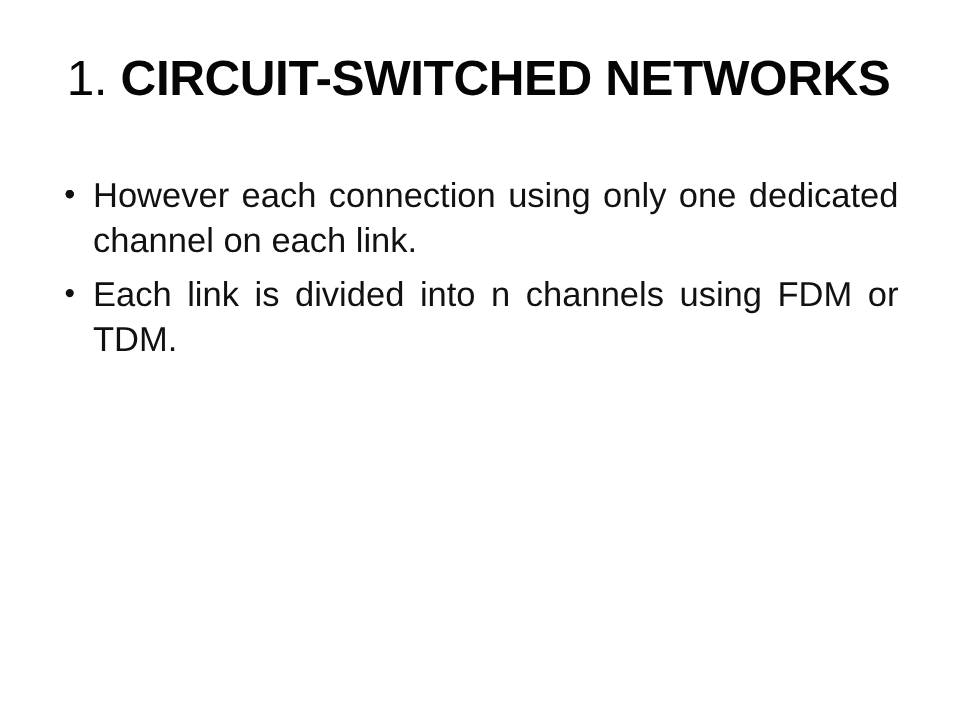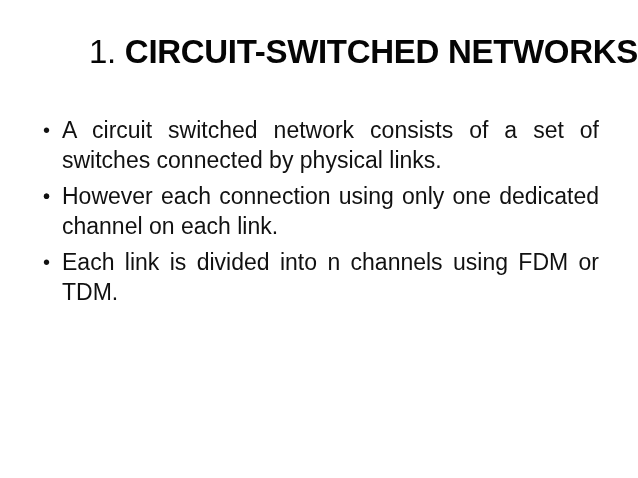--- a/index.html
+++ b/index.html
@@ -54,28 +54,27 @@
     font-size: 20px;
     line-height: 30px;
     text-align: left;
   }
 </style>
 </head>
 <body>
 
 <div class="slide">
 
-  <h1 class="slide-title" style="margin:0;text-align:right;">
+  <h1 class="slide-title" style="margin:0;">
     <span class="title-number">1.</span><span class="title-text">CIRCUIT-SWITCHED NETWORKS</span>
   </h1>
 
   <ul class="bullet-list">
     <li class="bullet-item">
       <span class="bullet-marker">•</span>
-      <span class="bullet-text">A circuit switched network consists of a set of switches connected by physical links.</span>
     </li>
     <li class="bullet-item">
       <span class="bullet-marker">•</span>
     </li>
     <li class="bullet-item">
       <span class="bullet-marker">•</span>
       <span class="bullet-text">However each connection using only one dedicated channel on each link.</span>
     </li>
     <li class="bullet-item">
       <span class="bullet-marker">•</span>

